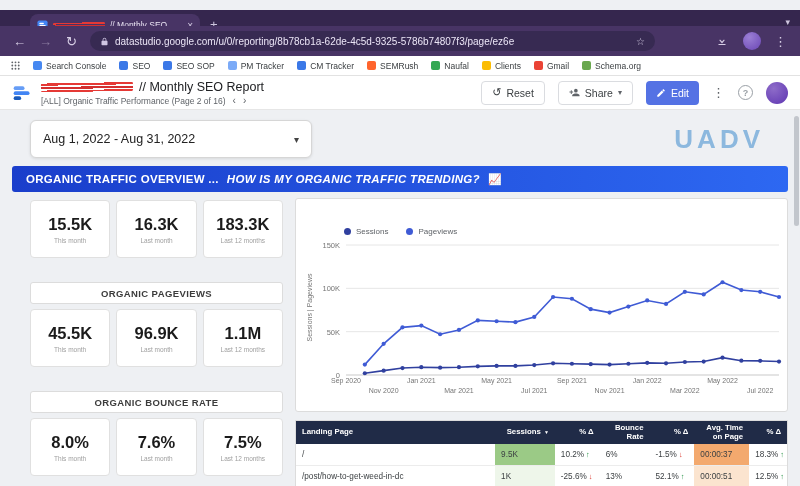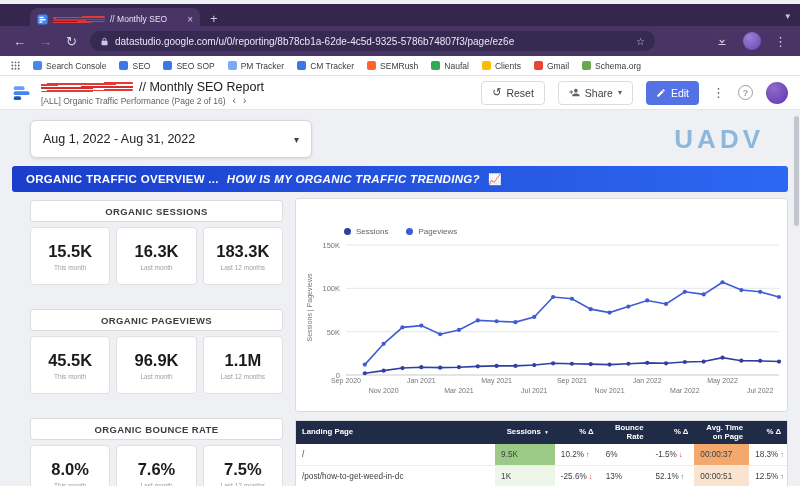--- a/index.html
+++ b/index.html
@@ -1,20 +1,20 @@
 <!DOCTYPE html>
 <html><head>
 <meta charset="utf-8">
 <style>
   *{box-sizing:border-box;margin:0;padding:0}
   body{margin:0;background:#d8d8d8;font-family:"Liberation Sans","DejaVu Sans",sans-serif}
   .stage{position:relative;width:800px;height:486px;background:#eef0f3;overflow:hidden}
 
   
-  .tabbar{position:absolute;left:0;top:4px;width:800px;height:26px;background:#35264e;display:flex;align-items:flex-end}
+  .tabbar{position:absolute;left:0;top:10px;width:800px;height:26px;background:#35264e;display:flex;align-items:flex-end}
   .tab{margin-left:30px;width:170px;height:22px;background:#483465;border-radius:8px 8px 0 0;display:flex;align-items:center;padding:0 7px;gap:5px}
   .tab-title{color:#e8e2f1;font-size:8.5px;white-space:nowrap;overflow:hidden;flex:1}
   .tab-close{color:#cfc6df;font-size:10px;cursor:pointer}
   .newtab{color:#cfc6df;font-size:13px;margin:0 0 4px 10px}
   .tabsearch{position:absolute;right:10px;top:7px;color:#cfc6df;font-size:9px}
   .favicon{width:11px;height:11px;display:inline-flex}
   .urlbar{position:absolute;left:0;top:26px;width:800px;height:30px;background:#483465;display:flex;align-items:center;padding:0 12px;gap:11px}
   .nav-ic{color:#d6cde4;font-size:13px;width:15px;text-align:center;line-height:1}
   .nav-ic.dim{opacity:.45}
   .addr{flex:1;max-width:565px;height:20px;background:#372a52;border-radius:10px;display:flex;align-items:center;padding:0 10px;gap:6px}
@@ -249,21 +249,20 @@
 
   <div class="brand" style="color: rgb(140, 184, 222);">UADV</div>
 
   <div class="banner" style="background: linear-gradient(90deg, rgb(26, 62, 203), rgb(45, 104, 242));">
     <span class="banner-strong">ORGANIC TRAFFIC OVERVIEW ...</span>
     <span class="banner-q">HOW IS MY ORGANIC TRAFFIC TRENDING?</span>
     <span class="banner-emoji">📈</span>
   </div>
 
   <div class="scoregroups">
-      <div class="group-title">ORGANIC SESSIONS</div>
       <div class="tiles">
         <div class="tile">
           <div class="tile-num">15.5K</div>
           <div class="tile-cap">This month</div>
         </div>
         <div class="tile">
           <div class="tile-num">16.3K</div>
           <div class="tile-cap">Last month</div>
         </div>
         <div class="tile">

